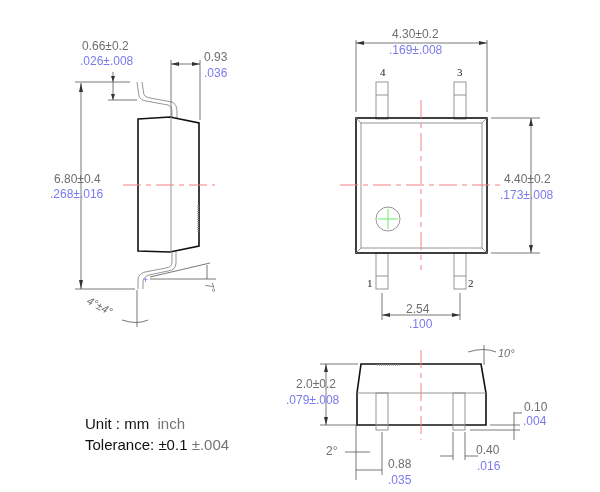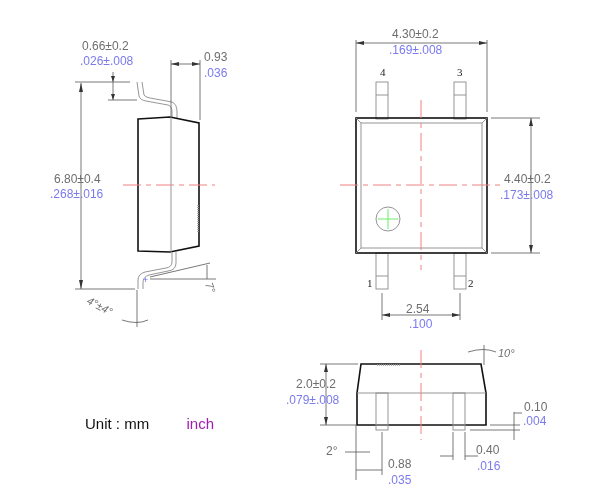--- a/index.html
+++ b/index.html
@@ -9,21 +9,21 @@
   .mm { fill: #6e6e6e; font-size: 12px; }
   .in { fill: #7a7aee; font-size: 12px; }
   .pin { fill: #222; font-size: 11px; font-family: "Liberation Serif", serif; }
   .ang { fill: #6e6e6e; font-size: 11px; font-style: italic; }
   .outline { stroke: #111; stroke-width: 1.6; fill: none; }
   .thin { stroke: #8a8a8a; stroke-width: 0.9; fill: none; }
   .lead { stroke: #8a8a8a; stroke-width: 0.9; fill: #fff; }
   .dim { stroke: #555; stroke-width: 0.8; fill: none; }
   .center { stroke: #f08080; stroke-width: 1; fill: none; stroke-dasharray: 18 5 5 5; }
   .legend { position: absolute; left: 85px; top: 413px; font-size: 15px; color: #111; line-height: 21px; }
-  .legend .blue { color: #a21caf; margin-left: 29px; }
+  .legend .blue { color: #737373; }
 </style>
 </head>
 <body>
 
 <svg id="drawing" width="600" height="492" viewBox="0 0 600 492" xmlns="http://www.w3.org/2000/svg">
 
   <g>
 
     <path class="lead" d="M137 82 L139 96 Q140 100 146 101 L168 105 Q172 106 172 112 L172 118"></path>
     <path class="thin" d="M142 82 L144 95 Q145 97 150 98 L172 102 Q177 104 177 112 L177 118"></path>
@@ -175,13 +175,18 @@
   <text class="mm" x="388" y="468">0.88</text>
   <text class="in" x="388" y="484">.035</text>
   <text class="mm" x="476" y="454">0.40</text>
   <text class="in" x="477" y="470">.016</text>
 </svg>
 
 <div class="legend">
   <div>
     <span>Unit : mm</span>&nbsp;&nbsp;<span class="blue">inch</span>
   </div>
+  <div>
+    <span>Tolerance:</span>
+    <span>±0.1</span>
+    <span class="blue">±.004</span>
+  </div>
 </div>
 
 </body></html>

